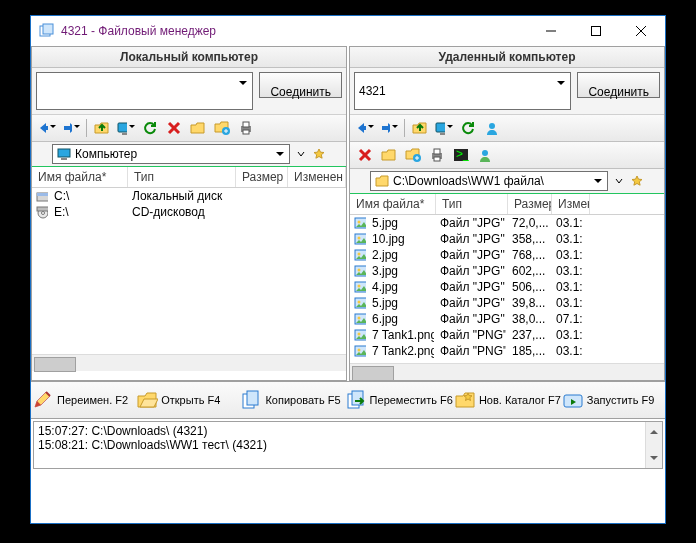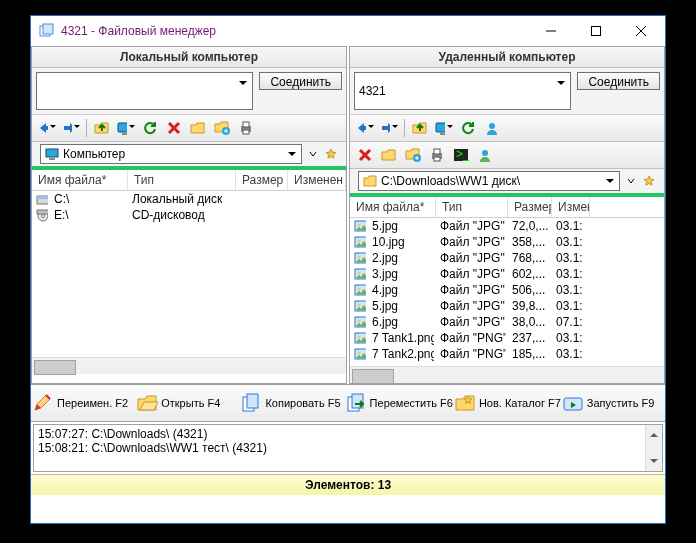--- a/index.html
+++ b/index.html
@@ -11,28 +11,28 @@
 .titlebar-btns { display: flex; }
 .titlebar-btns div { width: 45px; height: 28px; display: flex; align-items: center; justify-content: center; }
 
 .panes { display: flex; flex: 0 0 auto; }
 .pane { flex: 1; display: flex; flex-direction: column; border: 1px solid #a0a0a0; min-width: 0; }
 .pane + .pane { margin-left: 2px; }
 .pane-title { background: linear-gradient(#f7f7f7,#e8e8e8); border-bottom: 1px solid #c0c0c0; text-align: center; font-weight: bold; padding: 3px 0; color: #333; }
 .conn-row { display: flex; padding: 4px; gap: 6px; background: #f4f4f4; border-bottom: 1px solid #d0d0d0; }
 .combo { flex: 1; height: 38px; border: 1px solid #707070; background: #fff; display: flex; align-items: center; padding: 0 4px; position: relative; }
 .combo::after { content: ""; position: absolute; right: 5px; top: 8px; border: 4px solid transparent; border-top-color: #000; }
-.btn { height: 18px; padding: 0 10px; border: 1px solid #707070; background: linear-gradient(#fdfdfd,#e4e4e4); display: flex; align-items: flex-end; cursor: pointer; }
+.btn { height: 18px; padding: 12px 10px; border: 1px solid #707070; background: linear-gradient(#fdfdfd,#e4e4e4); display: flex; align-items: flex-start; cursor: pointer; }
 
 .toolbar { display: flex; gap: 6px; padding: 4px 6px; background: linear-gradient(#fafafa,#e9e9e9); border-bottom: 1px solid #c0c0c0; align-items: center; flex-wrap: wrap; }
 .tb-ic { width: 18px; height: 18px; display: flex; align-items: center; justify-content: center; }
 .tb-sep { width: 1px; height: 18px; background: #b0b0b0; }
 .dd::after { content: ""; display: inline-block; margin-left: 2px; border: 3px solid transparent; border-top-color: #000; vertical-align: middle; }
 
-.path-row { display: flex; align-items: center; padding: 2px 8px; gap: 4px; background: #f4f4f4; border-bottom: 4px solid #22c55e; }
+.path-row { display: flex; align-items: center; padding: 2px 20px; gap: 4px; background: #f4f4f4; border-bottom: 1px solid #22c55e; }
 .path-combo { flex: 1; height: 20px; border: 1px solid #707070; background: #fff; display: flex; align-items: center; padding: 0 4px; gap: 4px; position: relative; }
 .path-combo::after { content: ""; position: absolute; right: 5px; top: 7px; border: 4px solid transparent; border-top-color: #000; }
 .mini-ic { width: 14px; height: 14px; display: inline-flex; align-items: center; justify-content: center; }
 
 .list-head { display: flex; background: #fff; border-bottom: 1px solid #d0d0d0; }
 .list-head > div { padding: 3px 6px; border-right: 1px solid #e0e0e0; color: #404040; white-space: nowrap; overflow: hidden; }
 .list-body { background: #fff; overflow: hidden; position: relative; }
 .row { display: flex; padding: 1px 0; }
 .row > div { padding: 0 6px; white-space: nowrap; overflow: hidden; }
 .row .ic { width: 16px; flex: 0 0 16px; padding: 0 2px 0 4px; }
@@ -307,21 +307,21 @@
             </svg>
           </span>
       </div>
       <div class="path-row">
         <div class="path-combo">
           <span class="mini-ic">
               <svg width="14" height="12">
                 <path d="M1 3h4l1-2h7v10H1z" fill="#ffd86b" stroke="#c79a2a"></path>
               </svg>
             </span>
-          <span>C:\Downloads\WW1 диск\</span>
+          <span>C:\Downloads\WW1 файла\</span>
         </div>
         <span class="mini-ic">
             <svg width="10" height="10">
               <path d="M2 3l3 4 3-4" fill="none" stroke="#000"></path>
             </svg>
           </span>
         <span class="mini-ic">
             <svg width="12" height="12">
               <path d="M6 1l1.5 3.2 3.5.3-2.7 2.3.8 3.4L6 8.5 2.9 10.2l.8-3.4L1 4.5l3.5-.3z" fill="#f5c940" stroke="#c79a2a"></path>
             </svg>
@@ -516,14 +516,13 @@
     </div>
 
   <div class="log">
     <div id="log-lines">
         <div>15:07:27: C:\Downloads\  (4321)</div>
         <div>15:08:21: C:\Downloads\WW1 тест\  (4321)</div>
       </div>
     <div class="log-sb"></div>
   </div>
 
-  <div class="status">Элементов: 13</div>
 </div>
 
 </body></html>

